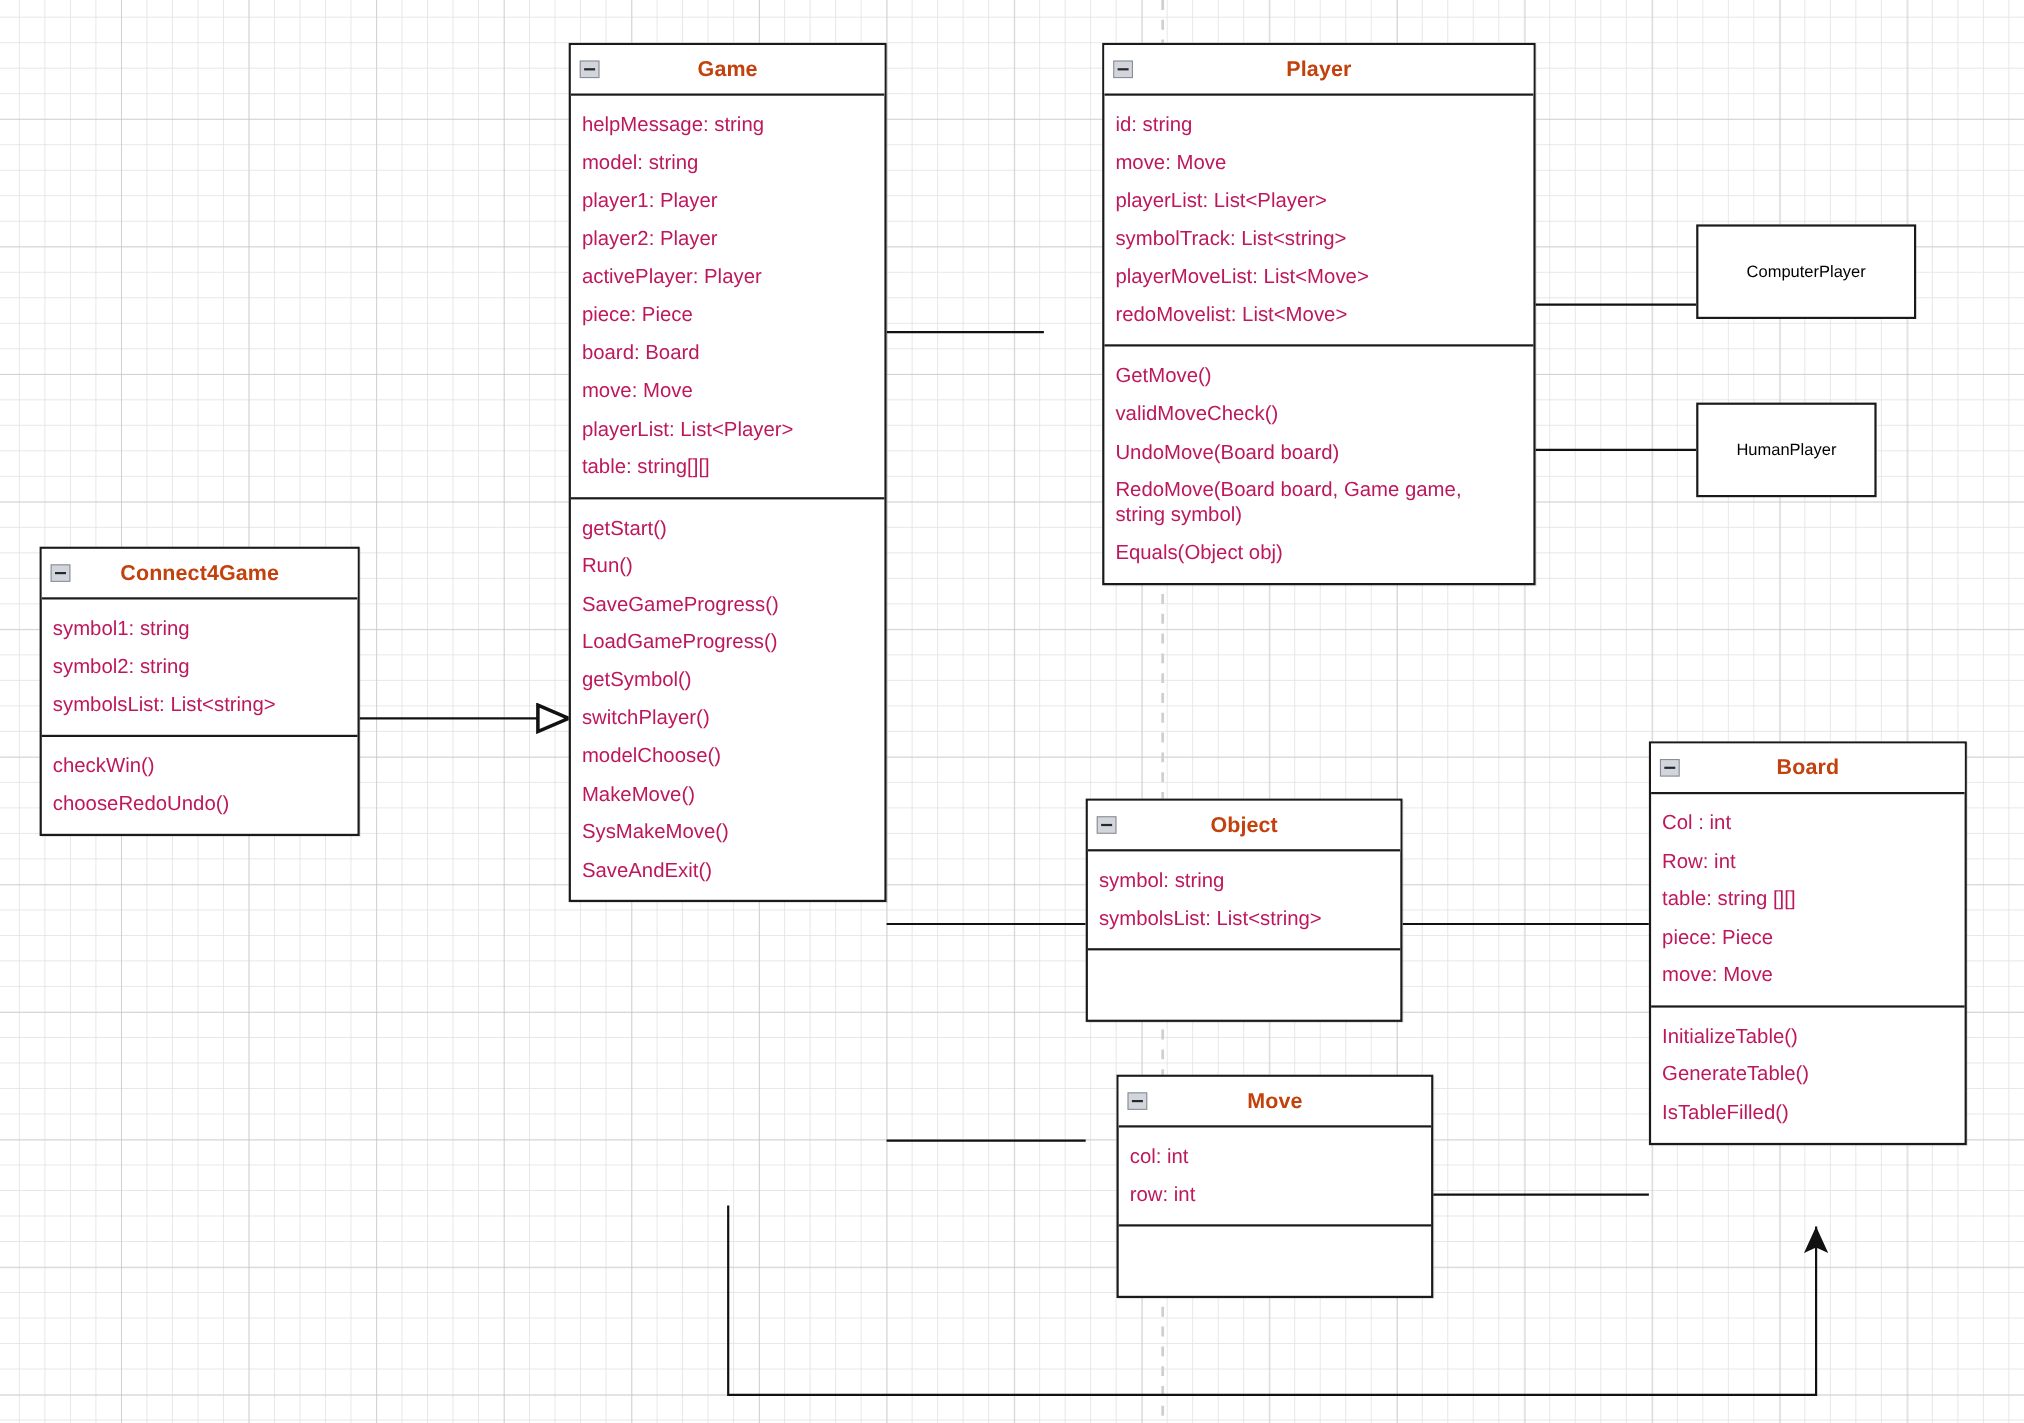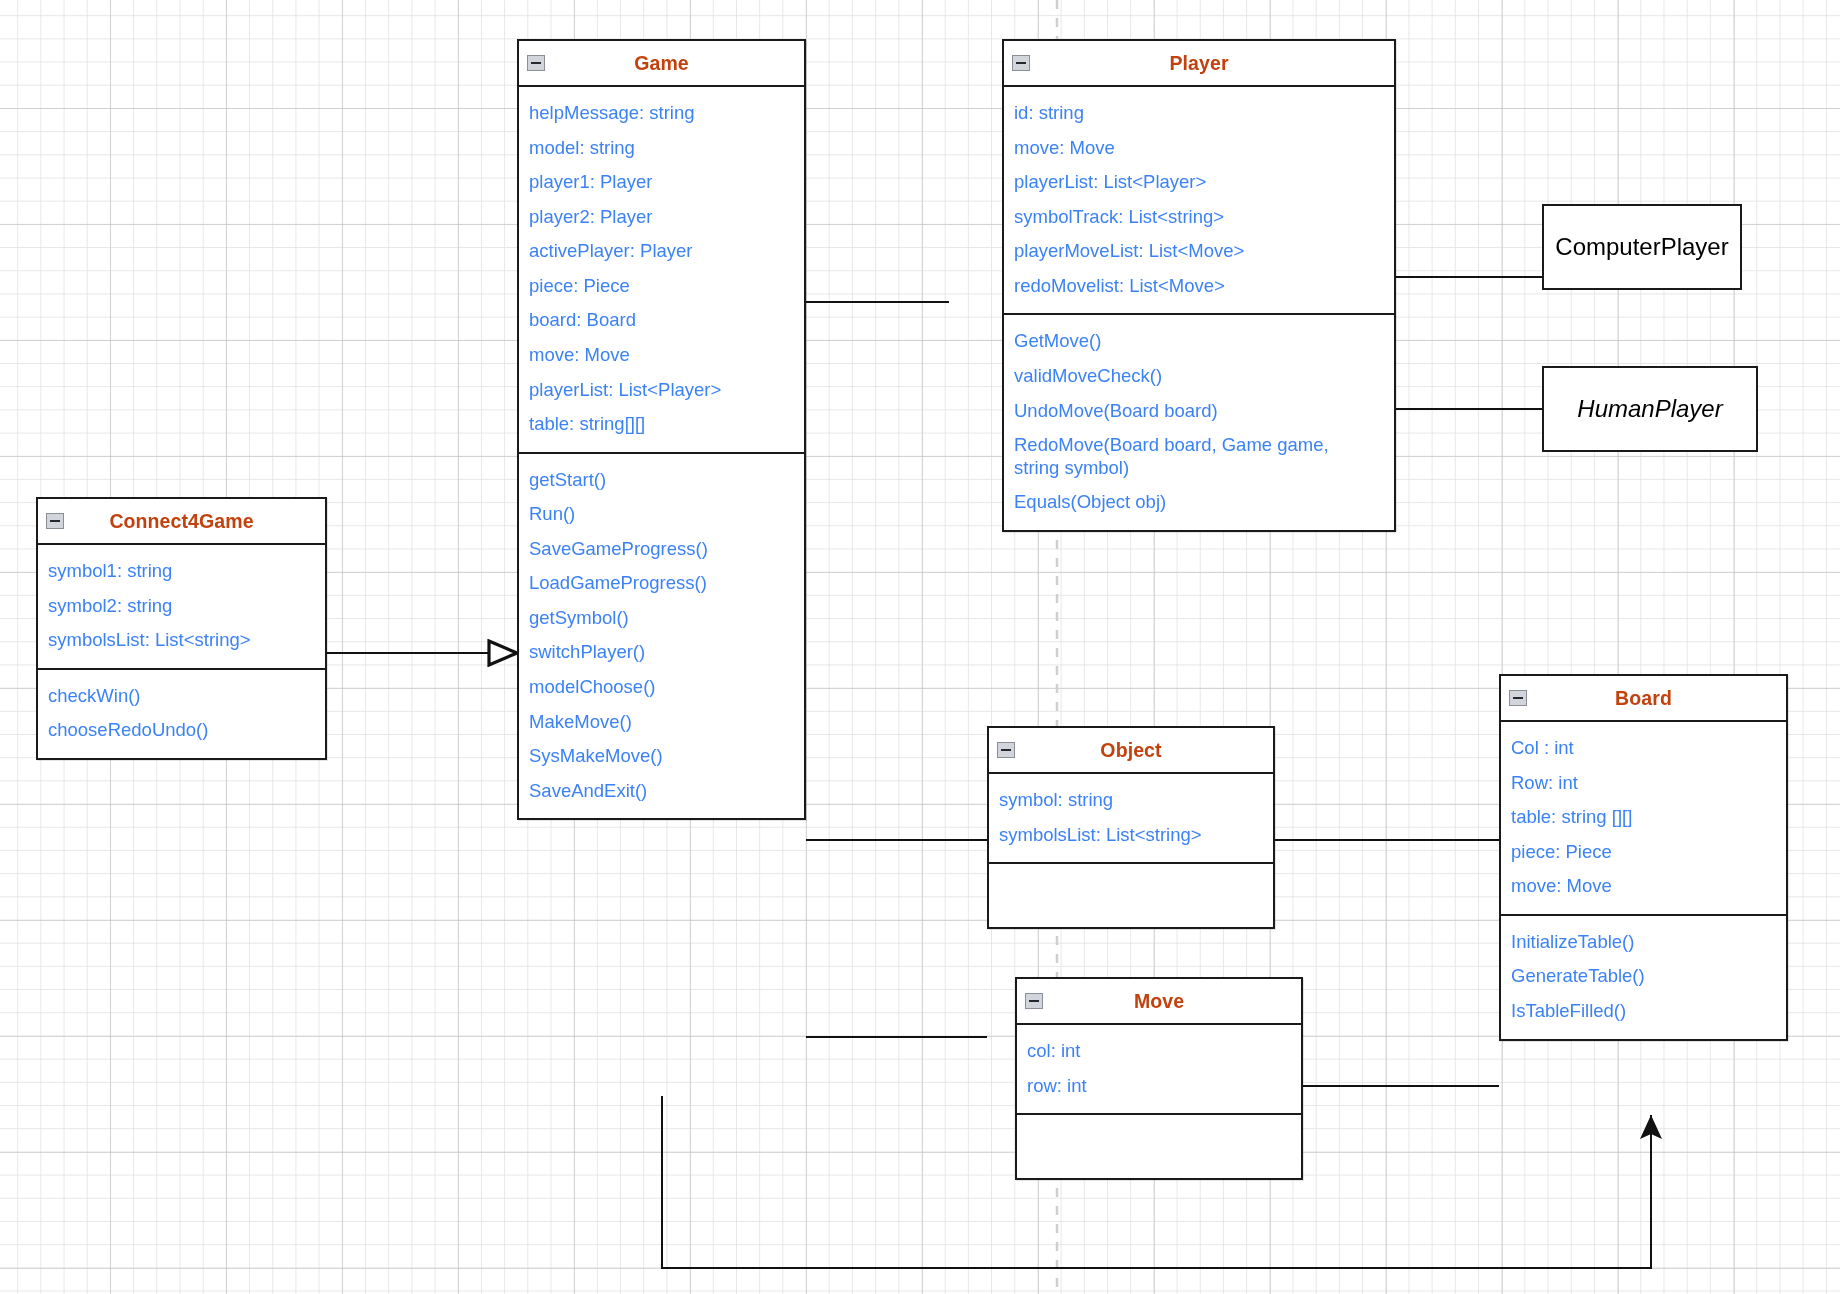--- a/index.html
+++ b/index.html
@@ -51,31 +51,31 @@
   }
   .collapse-icon i{
     display:block;width:10px;height:2px;background:#25282c;
   }
   .compartment{
     padding:9px 0 10px 0;
     border-bottom:2px solid #1a1a1a;
   }
   .compartment:last-child{border-bottom:none;}
   .member{
-    font-size:18.5px;color:#3b82f6;
+    font-size:18.5px;color:#be185d;
     padding:6px 9px 6px 10px;
     line-height:1.22;
     white-space:pre-wrap;
   }
   .empty-comp{min-height:44px;}
   .plain-box{
     position:absolute;
     background:#fff;border:2px solid #1a1a1a;box-sizing:border-box;
     display:flex;align-items:center;justify-content:center;
-    font-size:24px;color:#000;
+    font-size:15px;color:#000;
   }
 </style>
 </head>
 <body>
 
 <div id="canvas">
 
   <svg id="wires" viewBox="0 0 1840 1294" xmlns="http://www.w3.org/2000/svg">
     <defs>
       <marker id="hollowTri" markerWidth="16" markerHeight="14" refX="15" refY="7" orient="auto">
@@ -179,21 +179,21 @@
       <div class="member">UndoMove(Board board)</div>
       <div class="member" style="max-width:320px;">RedoMove(Board board, Game game, string symbol)</div>
       <div class="member">Equals(Object obj)</div>
     </div>
   </div>
 
   <div class="plain-box" style="left:1542px;top:204px;width:200px;height:86px;">
     <span>ComputerPlayer</span>
   </div>
 
-  <div class="plain-box" style="left:1542px;top:366px;width:216px;height:86px;font-style:italic;">
+  <div class="plain-box" style="left:1542px;top:366px;width:164px;height:86px;">
     <span>HumanPlayer</span>
   </div>
 
   <div class="uml" style="left:987px;top:726px;width:288px;">
     <div class="uml-head">
       <span class="collapse-icon">
           <i></i>
         </span>
       <span class="uml-title">Object</span>
     </div>

